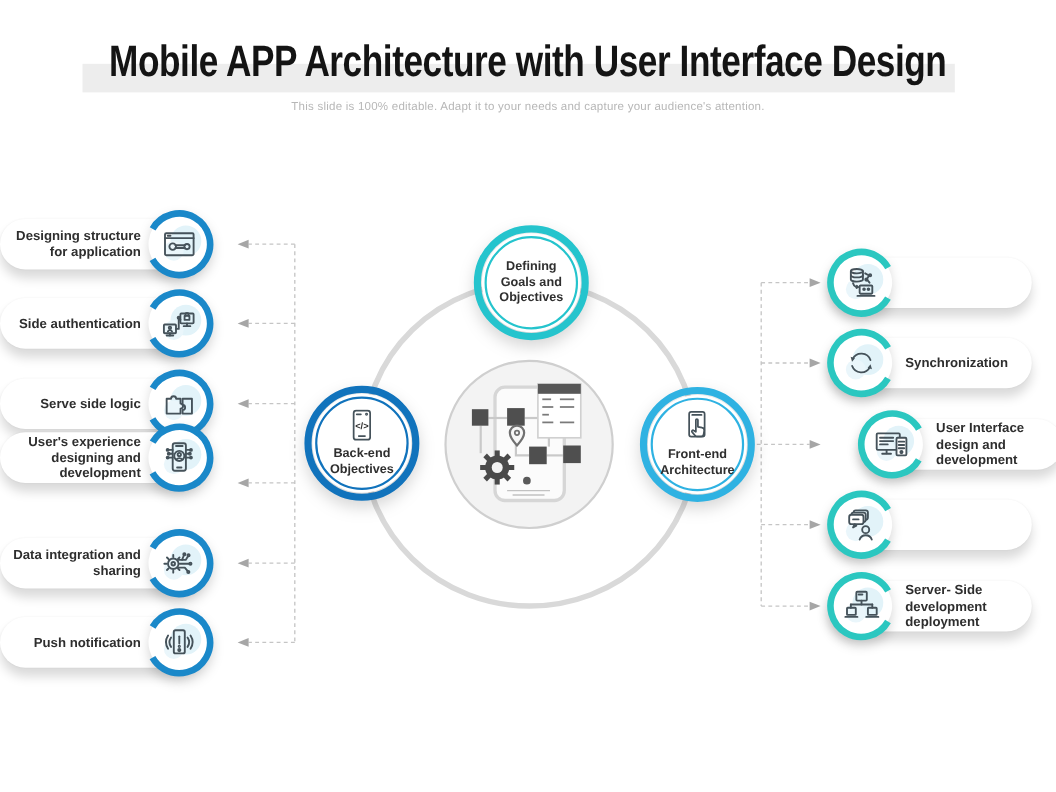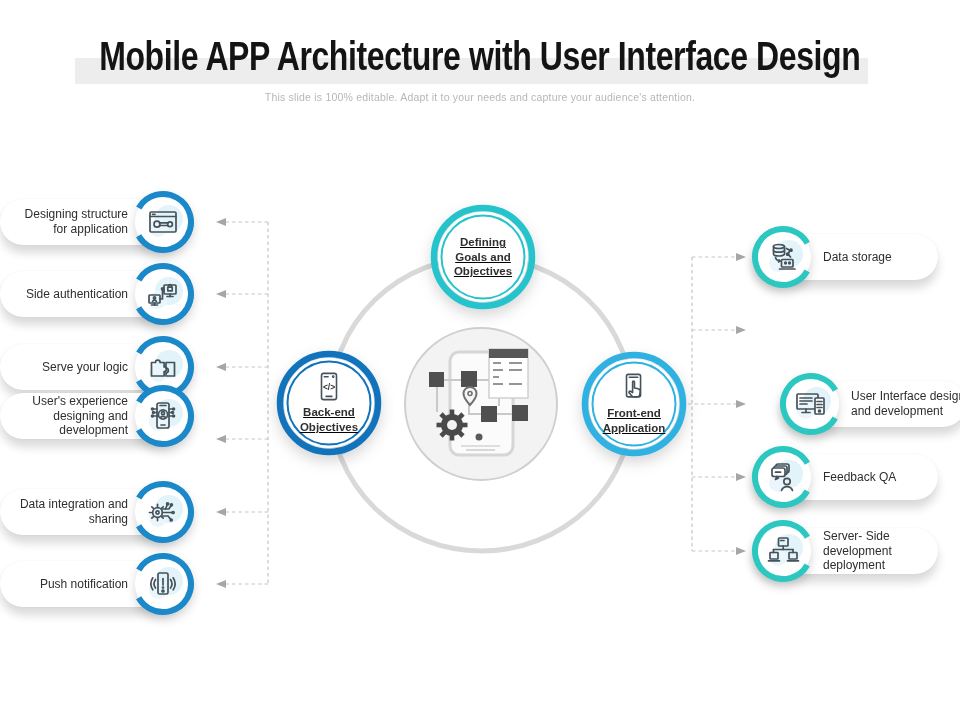--- a/index.html
+++ b/index.html
@@ -19,39 +19,39 @@
   .dash{stroke:var(--connector,#c5c5c5);stroke-width:1.2;stroke-dasharray:3.5 3;fill:none;}
   .ahead{fill:#a6a6a6;}
 
   
   .item{position:absolute;height:64px;width:196px;}
   .item .pill{position:absolute;top:9px;height:46px;background:#fff;border-radius:23px;
               box-shadow:0 8px 10px rgba(0,0,0,0.15),0 0 2px rgba(0,0,0,0.06);}
   .item.left .pill{left:0;width:182px;}
   .item.right .pill{left:2px;width:185px;}
   .item .label{position:absolute;top:0;height:64px;display:flex;align-items:center;
-               font-size:12px;font-weight:normal;color:var(--text-dark,#2e2e2e);line-height:1.22;}
+               font-size:12px;font-weight:bold;color:var(--text-dark,#2e2e2e);line-height:1.22;}
   .item.left .label{left:10px;width:118px;justify-content:flex-end;text-align:right;}
   .item.right .label{left:72px;width:116px;justify-content:flex-start;text-align:left;}
   .badge{position:absolute;top:0;width:64px;height:64px;}
   .item.left  .badge{left:131px;}
   .item.right .badge{left:0px;}
   .badge .ringsvg{position:absolute;left:0;top:0;filter:drop-shadow(0 5px 5px rgba(0,0,0,0.16));}
   .badge .iconsvg{position:absolute;left:14px;top:14px;}
   .arc-blue{stroke:var(--blue-mid,#1a88c9);}
   .arc-teal{stroke:var(--teal-item,#2bc7c0);}
 
   .g-icon{stroke:var(--icon-stroke,#45525a);fill:none;stroke-width:1.7;
           stroke-linecap:round;stroke-linejoin:round;}
 
   
   .node{position:absolute;width:110px;height:110px;}
   .node .node-ring{position:absolute;left:0;top:0;filter:drop-shadow(0 6px 7px rgba(0,0,0,0.17));}
   .node .node-content{position:absolute;left:0;top:0;width:110px;height:110px;display:flex;
-        flex-direction:column;align-items:center;justify-content:center;gap:3px;text-align:center;text-decoration:underline;}
+        flex-direction:column;align-items:center;justify-content:center;gap:3px;text-align:center;}
   .node-label{font-size:11.5px;font-weight:bold;color:#2f2f2f;line-height:1.25;}
   .ring-teal{stroke:var(--teal,#25c4cd);}
   .ring-blue-dark{stroke:var(--blue-dark,#1173bc);}
   .ring-blue-light{stroke:var(--blue-light,#2fb2e2);}
   .ring-blue-bottom{stroke:var(--blue-bottom,#1f9ed8);}
   .nring{fill:none;}
 </style>
 </head>
 <body>
 
@@ -197,21 +197,21 @@
           <path d="M23.6 11.2 v-1.3 a1.4 1.4 0 0 1 2.8 0 v1.3"></path>
           <path d="M15 23 h2.5 v-8.5 h1.5"></path>
             <circle cx="17.5" cy="12.8" r="1"></circle>
         </g>
       </svg>
     </div>
   </div>
 
   <div class="item left" style="top:335px">
     <div class="pill"></div>
-    <div class="label">Serve your logic</div>
+    <div class="label">Serve side logic</div>
     <div class="badge">
       <svg class="ringsvg" width="64" height="64" viewBox="0 0 64 64">
         <circle cx="32" cy="32" r="28" fill="#fff" class="arc-blue" stroke-width="6" stroke-dasharray="146.6 29.3" transform="rotate(-150 32 32)"></circle>
         <circle cx="38" cy="29" r="14" fill="#e2f3f9"></circle>
           <circle cx="27" cy="38" r="9" fill="#eaf6fb"></circle>
       </svg>
       <svg class="iconsvg" width="36" height="36" viewBox="0 0 36 36">
         <g class="g-icon">
           <path d="M6.5 13.5 h4 a2.3 2.3 0 1 1 4.6 0 h4 v4.4 a2.3 2.3 0 1 1 0 4.6 v4.5 h-12.6 z"></path>
           <path d="M21 13.5 h8.5 v13.5 h-8.5 v-3.3 a2.3 2.3 0 1 0 0 -4.6 z"></path>
@@ -306,21 +306,20 @@
             <circle cx="26.2" cy="26" r="1"></circle>
           <path d="M20.5 15 l1.6 -4"></path>
             <circle cx="22.6" cy="9.8" r="1"></circle>
         </g>
       </svg>
     </div>
   </div>
 
   <div class="item right" style="left:751px;top:225px">
     <div class="pill"></div>
-    <div class="label">Data storage</div>
     <div class="badge">
       <svg class="ringsvg" width="64" height="64" viewBox="0 0 64 64">
         <circle cx="32" cy="32" r="28" fill="#fff" class="arc-teal" stroke-width="6" stroke-dasharray="146.6 29.3" transform="rotate(30 32 32)"></circle>
         <circle cx="38" cy="29" r="14" fill="#e2f3f9"></circle>
           <circle cx="27" cy="38" r="9" fill="#eaf6fb"></circle>
       </svg>
       <svg class="iconsvg" width="36" height="36" viewBox="0 0 36 36">
         <g class="g-icon">
           <path d="M8.5 7.5 a5.5 2 0 0 1 11 0 v7.5 a5.5 2 0 0 1 -11 0 z"></path>
           <path d="M8.5 7.5 a5.5 2 0 0 0 11 0"></path>
@@ -332,20 +331,39 @@
             <path d="M14 20.8 l1 1.2 -1.3 0.9"></path>
           <rect x="16.5" y="20.5" width="11.5" height="7.5" rx="0.8"></rect>
           <path d="M14.5 30 h15.5"></path>
           <circle cx="20.5" cy="24" r="0.8"></circle>
             <circle cx="24.5" cy="24" r="0.8"></circle>
         </g>
       </svg>
     </div>
   </div>
 
+  <div class="item right" style="left:751px;top:298px">
+    <div class="pill"></div>
+    <div class="label">Synchronization</div>
+    <div class="badge">
+      <svg class="ringsvg" width="64" height="64" viewBox="0 0 64 64">
+        <circle cx="32" cy="32" r="28" fill="#fff" class="arc-teal" stroke-width="6" stroke-dasharray="146.6 29.3" transform="rotate(30 32 32)"></circle>
+        <circle cx="38" cy="29" r="14" fill="#e2f3f9"></circle>
+          <circle cx="27" cy="38" r="9" fill="#eaf6fb"></circle>
+      </svg>
+      <svg class="iconsvg" width="36" height="36" viewBox="0 0 36 36">
+        <g class="g-icon">
+          <path d="M26.3 15.3 A8.8 8.8 0 0 0 10.2 14.3"></path>
+          <path d="M9.7 20.7 A8.8 8.8 0 0 0 25.8 21.7"></path>
+        </g>
+        <polygon fill="#45525a" points="8.3,12.4 12.2,13.7 9.6,16.8"></polygon>
+        <polygon fill="#45525a" points="27.7,23.6 23.8,22.3 26.4,19.2"></polygon>
+      </svg>
+    </div>
+  </div>
 
   <div class="item right" style="left:779px;top:372px">
     <div class="pill"></div>
     <div class="label">User Interface design and development</div>
     <div class="badge">
       <svg class="ringsvg" width="64" height="64" viewBox="0 0 64 64">
         <circle cx="32" cy="32" r="28" fill="#fff" class="arc-teal" stroke-width="6" stroke-dasharray="146.6 29.3" transform="rotate(30 32 32)"></circle>
         <circle cx="38" cy="29" r="14" fill="#e2f3f9"></circle>
           <circle cx="27" cy="38" r="9" fill="#eaf6fb"></circle>
       </svg>
@@ -362,21 +380,20 @@
             <line x1="24" y1="18.5" x2="29" y2="18.5"></line>
           <line x1="24" y1="21.5" x2="29" y2="21.5"></line>
           <circle cx="26.5" cy="25" r="1"></circle>
         </g>
       </svg>
     </div>
   </div>
 
   <div class="item right" style="left:751px;top:445px">
     <div class="pill"></div>
-    <div class="label">Feedback QA</div>
     <div class="badge">
       <svg class="ringsvg" width="64" height="64" viewBox="0 0 64 64">
         <circle cx="32" cy="32" r="28" fill="#fff" class="arc-teal" stroke-width="6" stroke-dasharray="146.6 29.3" transform="rotate(30 32 32)"></circle>
         <circle cx="38" cy="29" r="14" fill="#e2f3f9"></circle>
           <circle cx="27" cy="38" r="9" fill="#eaf6fb"></circle>
       </svg>
       <svg class="iconsvg" width="36" height="36" viewBox="0 0 36 36">
         <g class="g-icon">
           <rect x="11" y="5" width="13" height="8.5" rx="2"></rect>
           <rect x="9" y="7" width="13" height="8.5" rx="2" fill="#fff"></rect>
@@ -454,18 +471,18 @@
       <circle class="nring ring-blue-light" cx="55" cy="55" r="41.5" stroke-width="2"></circle>
     </svg>
     <div class="node-content">
       <svg width="26" height="30" viewBox="0 0 26 32">
         <g class="g-icon">
           <rect x="5" y="1.5" width="15" height="24" rx="2"></rect>
           <line x1="8" y1="4.5" x2="17" y2="4.5"></line>
           <path d="M11.5 9.5 c0 -1.2 2 -1.2 2 0 v6.5 l4 0.9 c1.5 0.3 2.3 1.3 2.1 2.8 l-0.5 3.5 c-0.2 1.3 -1.3 2.2 -2.6 2.2 h-3.4 c-1 0 -1.9 -0.4 -2.6 -1.2 l-2.6 -3 c-0.9 -1.1 0.5 -2.4 1.5 -1.7 l2.1 1.4 z" fill="#fff"></path>
         </g>
       </svg>
-      <div class="node-label" style="width:88px">Front-end Application</div>
+      <div class="node-label" style="width:88px">Front-end Architecture</div>
     </div>
   </div>
 
 
 </div>
 
 </body></html>

